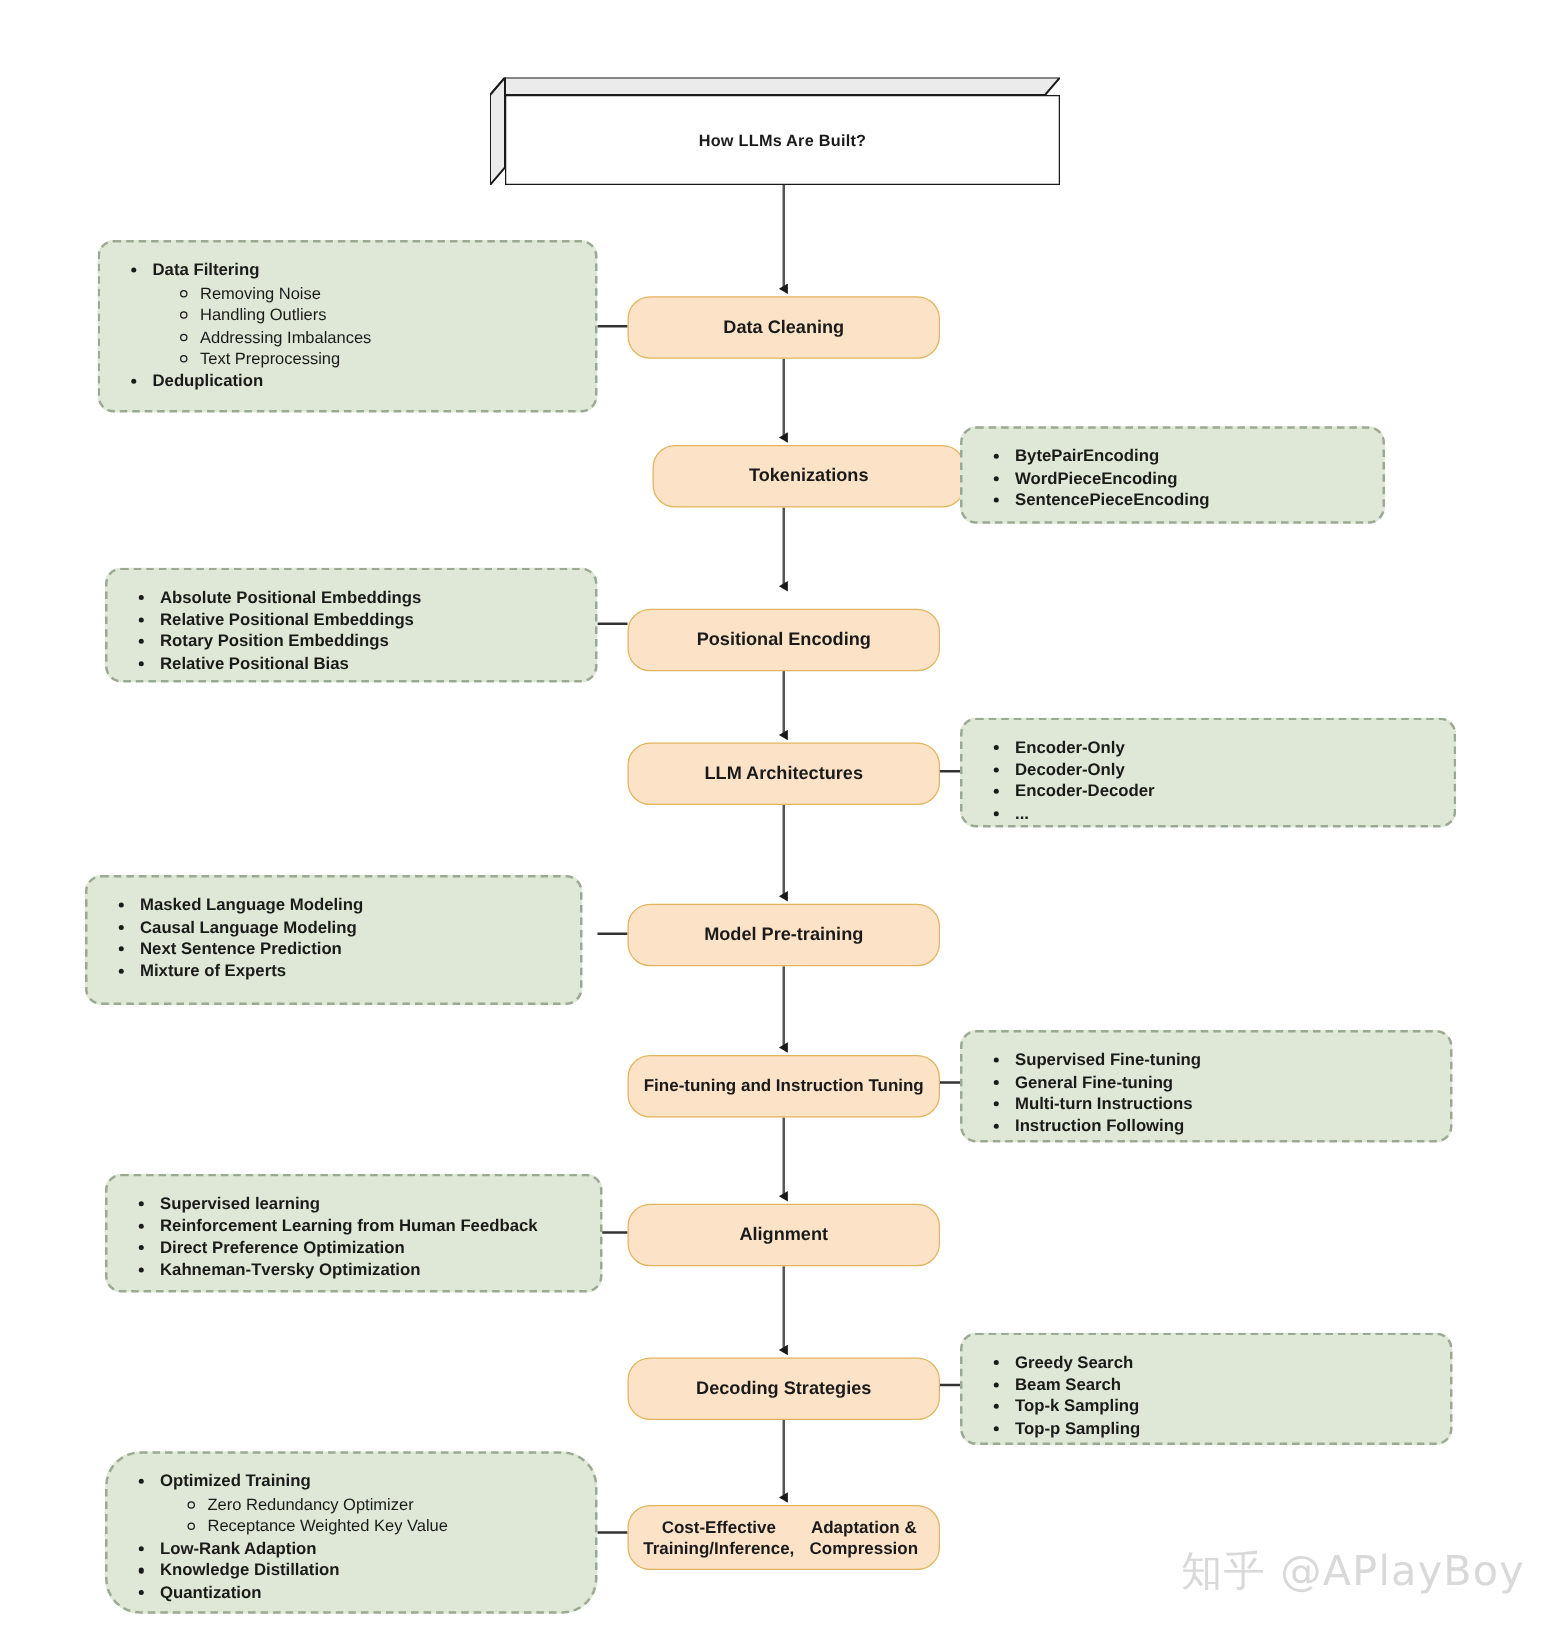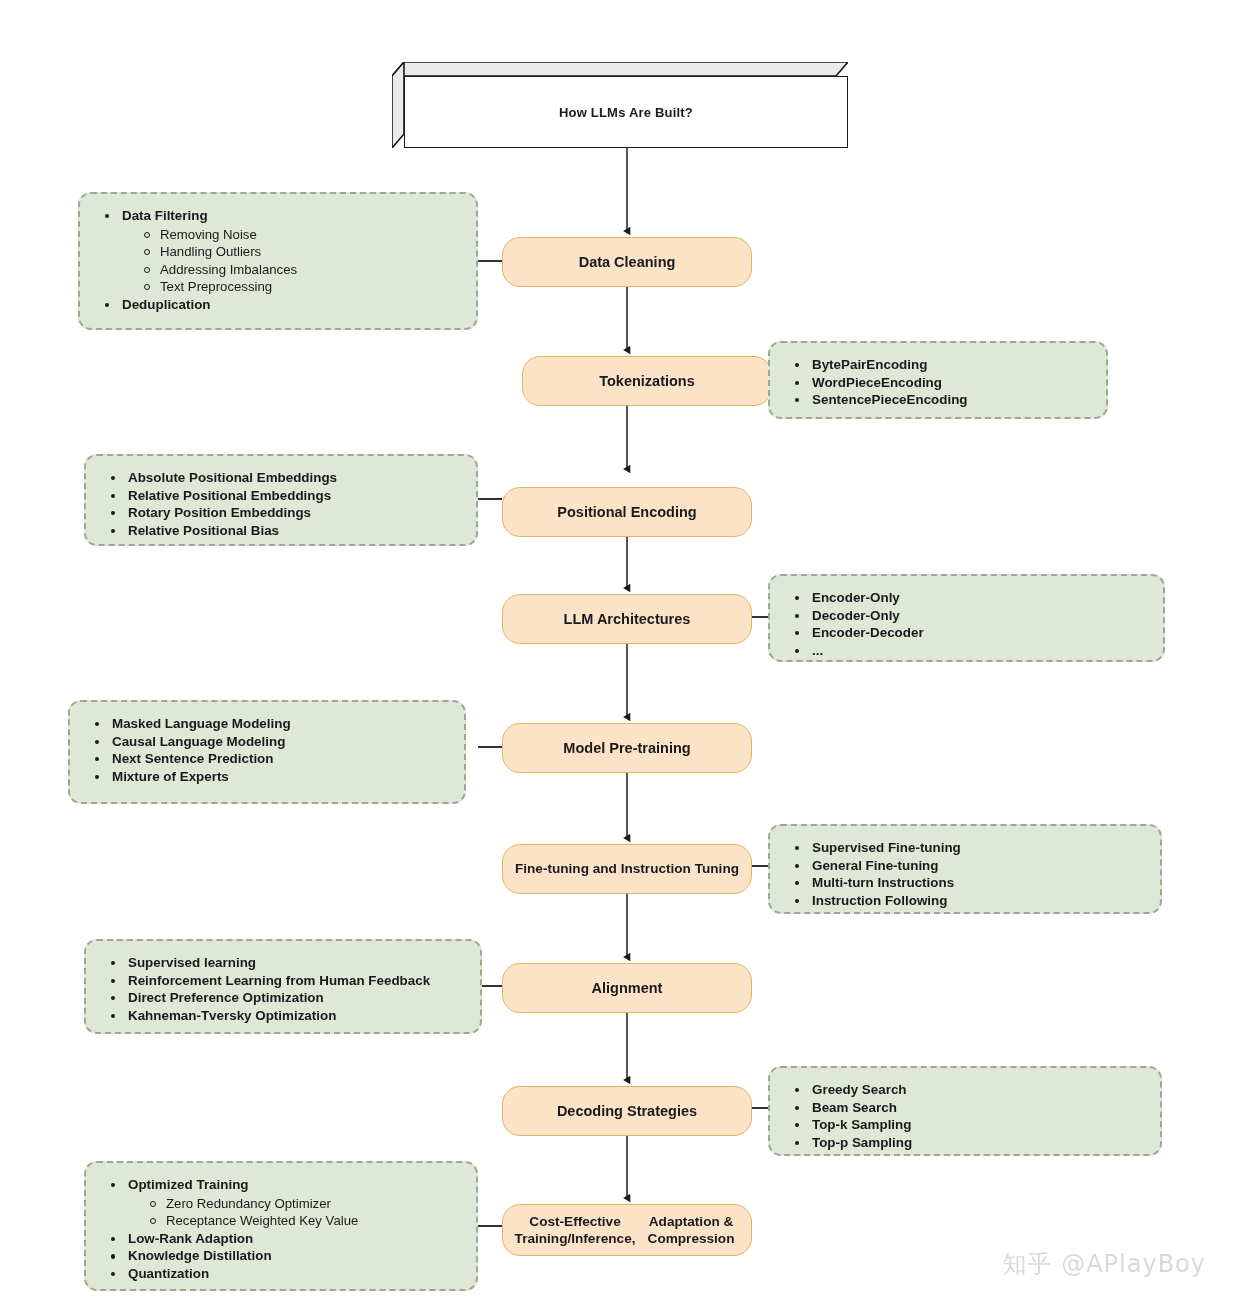--- a/index.html
+++ b/index.html
@@ -127,23 +127,23 @@
     left: 0;
     top: 0;
     width: 1238px;
     height: 1306px;
     pointer-events: none;
   }
 
   
   .watermark {
     position: absolute;
-    right: 32px;
+    right: 18px;
     bottom: 26px;
-    font-size: 24px;
+    font-size: 33px;
     color: #d9d9d9;
     letter-spacing: 1px;
     white-space: nowrap;
     font-family: "DejaVu Sans", sans-serif;
   }
 </style>
 </head>
 <body>
 
 <div id="canvas">
@@ -297,21 +297,21 @@
 
   <div class="note" style="left:768px; top:1066px; width:394px; height:90px;">
     <ul>
       <li><span>Greedy Search</span></li>
       <li><span>Beam Search</span></li>
       <li><span>Top-k Sampling</span></li>
       <li><span>Top-p Sampling</span></li>
     </ul>
   </div>
 
-  <div class="note" style="left:84px; top:1161px; width:394px; height:130px;">
+  <div class="note" style="left:84px; top:1161px; width:394px; height:130px;border-radius:28px;">
     <ul>
       <li>
         <span>Optimized Training</span>
         <ul>
           <li><span>Zero Redundancy Optimizer</span></li>
           <li><span>Receptance Weighted Key Value</span></li>
         </ul>
       </li>
       <li><span>Low-Rank Adaption</span></li>
       <li><span>Knowledge Distillation</span></li>

